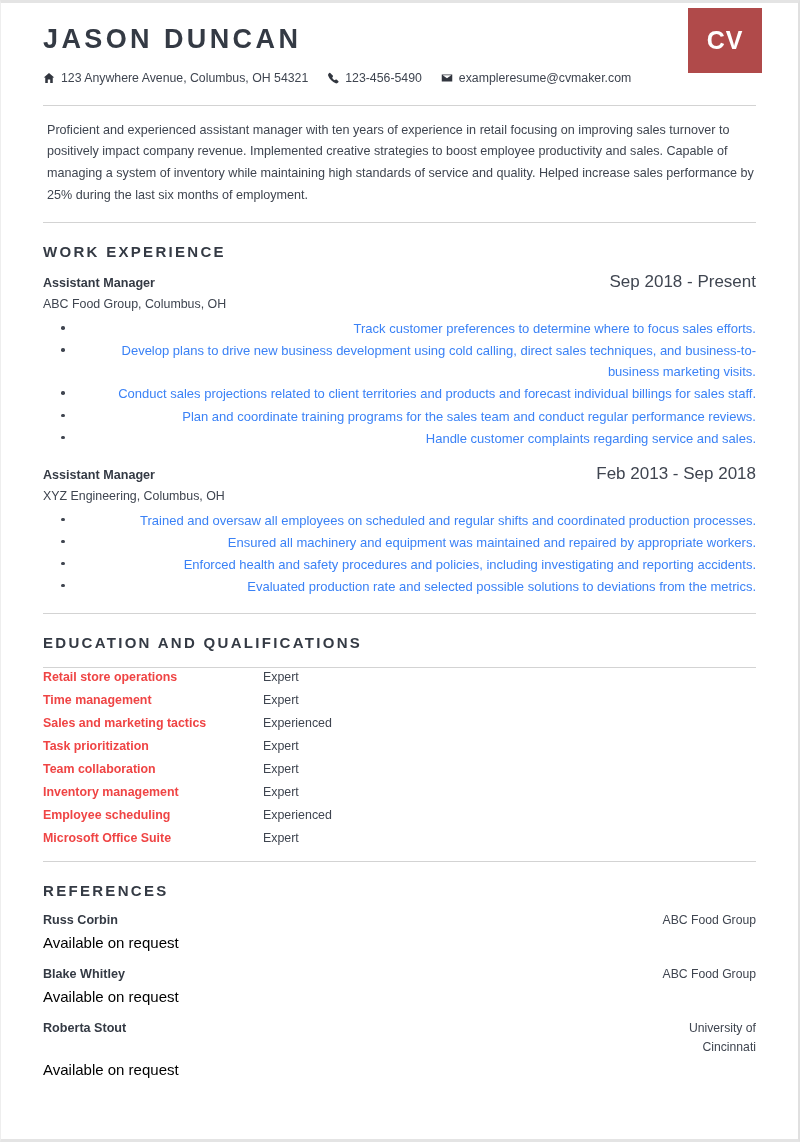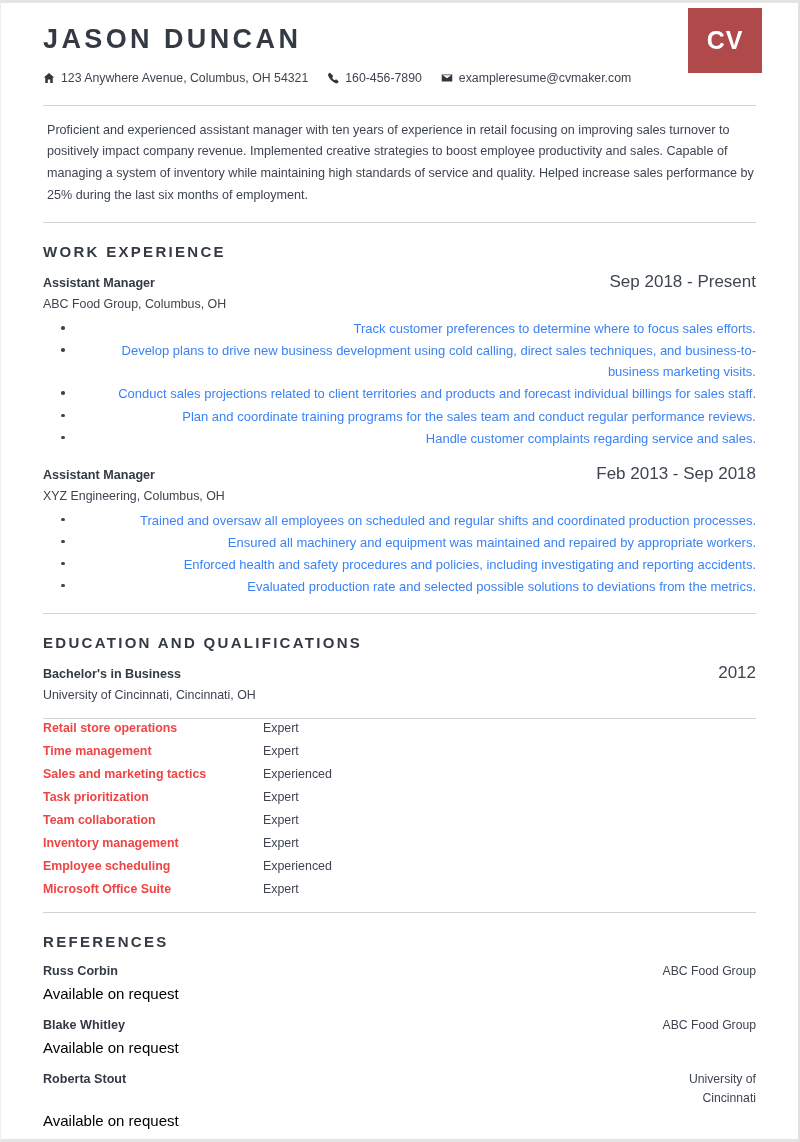--- a/index.html
+++ b/index.html
@@ -209,21 +209,21 @@
         </span>
         <span>123 Anywhere Avenue, Columbus, OH 54321</span>
       </div>
 
       <div class="contact-item">
         <span class="ico">
           <svg width="12" height="12" viewBox="0 0 16 16" fill="currentColor">
             <path d="M4.3 1.3a1 1 0 0 0-1.4.1L1.8 2.7c-.5.6-.5 1.5-.2 2.3.9 2.3 2.3 4.3 4 6 1.8 1.8 3.8 3.1 6 4 .8.3 1.7.3 2.3-.3l1.2-1.1a1 1 0 0 0 .1-1.4l-2-2a1 1 0 0 0-1.2-.2l-1.5.8c-.3.2-.7.1-1-.1a14 14 0 0 1-2.3-2.3c-.2-.3-.3-.7-.1-1l.8-1.5a1 1 0 0 0-.2-1.2l-1.4-1.4z"></path>
           </svg>
         </span>
-        <span>160-456-7890</span>
+        <span>123-456-5490</span>
       </div>
 
       <div class="contact-item">
         <span class="ico">
           <svg width="12" height="12" viewBox="0 0 16 16" fill="currentColor">
             <path d="M1 3.3h14v9.4H1V3.3zm1.3 1.1L8 8.3l5.7-3.9H2.3z"></path>
           </svg>
         </span>
         <span>exampleresume@cvmaker.com</span>
       </div>
@@ -269,27 +269,20 @@
         <li>Enforced health and safety procedures and policies, including investigating and reporting accidents.</li>
         <li>Evaluated production rate and selected possible solutions to deviations from the metrics.</li>
       </ul>
     </div>
   </div>
 
   <div class="rule"></div>
 
   <div class="section">
     <div class="section-title">EDUCATION AND QUALIFICATIONS</div>
-    <div class="entry">
-      <div class="entry-head">
-        <span class="entry-title">Bachelor's in Business</span>
-        <span class="entry-date">2012</span>
-      </div>
-      <div class="entry-sub">University of Cincinnati, Cincinnati, OH</div>
-    </div>
   </div>
 
   <div class="rule"></div>
 
   <div class="section">
 
     <div class="skill-row">
       <span class="skill-name">Retail store operations</span>
       <span class="skill-level">Expert</span>
     </div>

